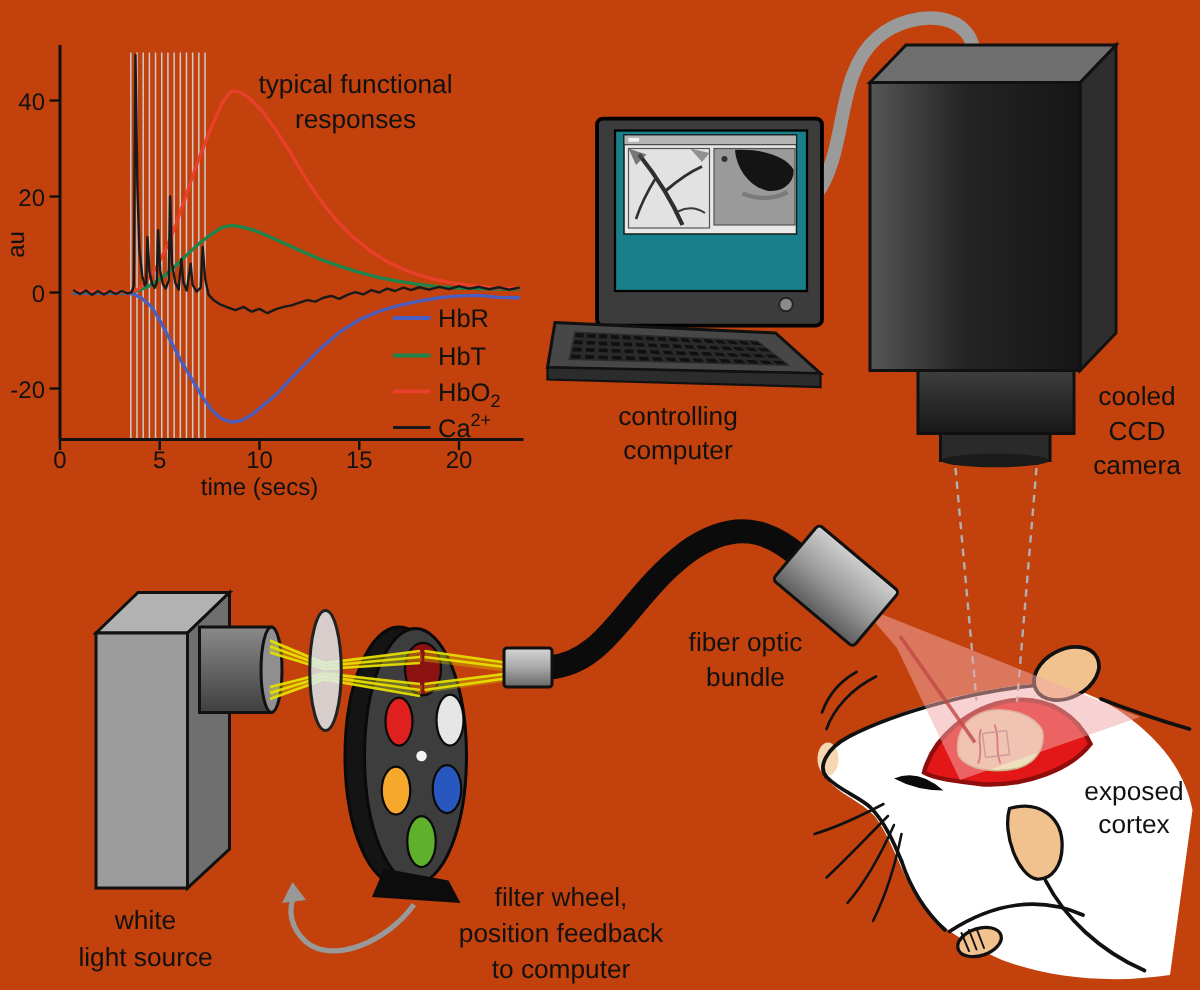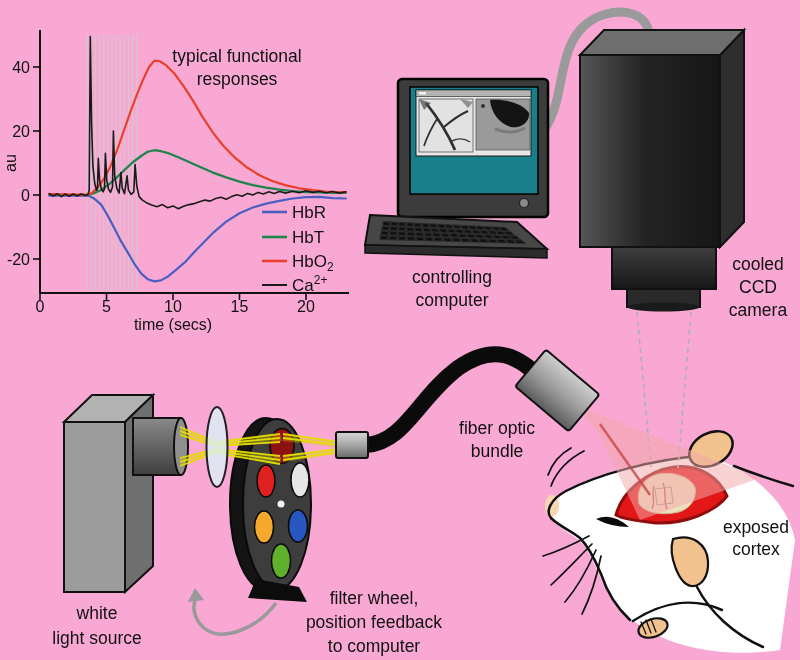--- a/index.html
+++ b/index.html
@@ -1,16 +1,16 @@
 <!DOCTYPE html>
 <html><head>
 <meta charset="utf-8">
 <style>
   html,body{margin:0;padding:0;background:#ffffff;}
-  .stage{position:relative;width:800px;height:660px;background:#f9a8d4;overflow:hidden;}
+  .stage{position:relative;width:800px;height:660px;background:#c2410c;overflow:hidden;}
   svg text{font-family:"Liberation Sans", sans-serif;fill:#111;}
   .cap{font-size:17.5px;}
   .tick{font-size:16px;}
   .leg{font-size:17px;}
   .axis{stroke:#111;stroke-width:2;fill:none;}
   .tickmark{stroke:#111;stroke-width:1.6;}
   .series{fill:none;stroke-width:2.2;stroke-linejoin:round;stroke-linecap:round;}
   .outline{stroke:#111;fill:none;stroke-linecap:round;}
   .beamU{stroke:#d8d000;stroke-width:6;opacity:.35;fill:none;}
   .beam{stroke-width:1.8;fill:none;opacity:.95;}

